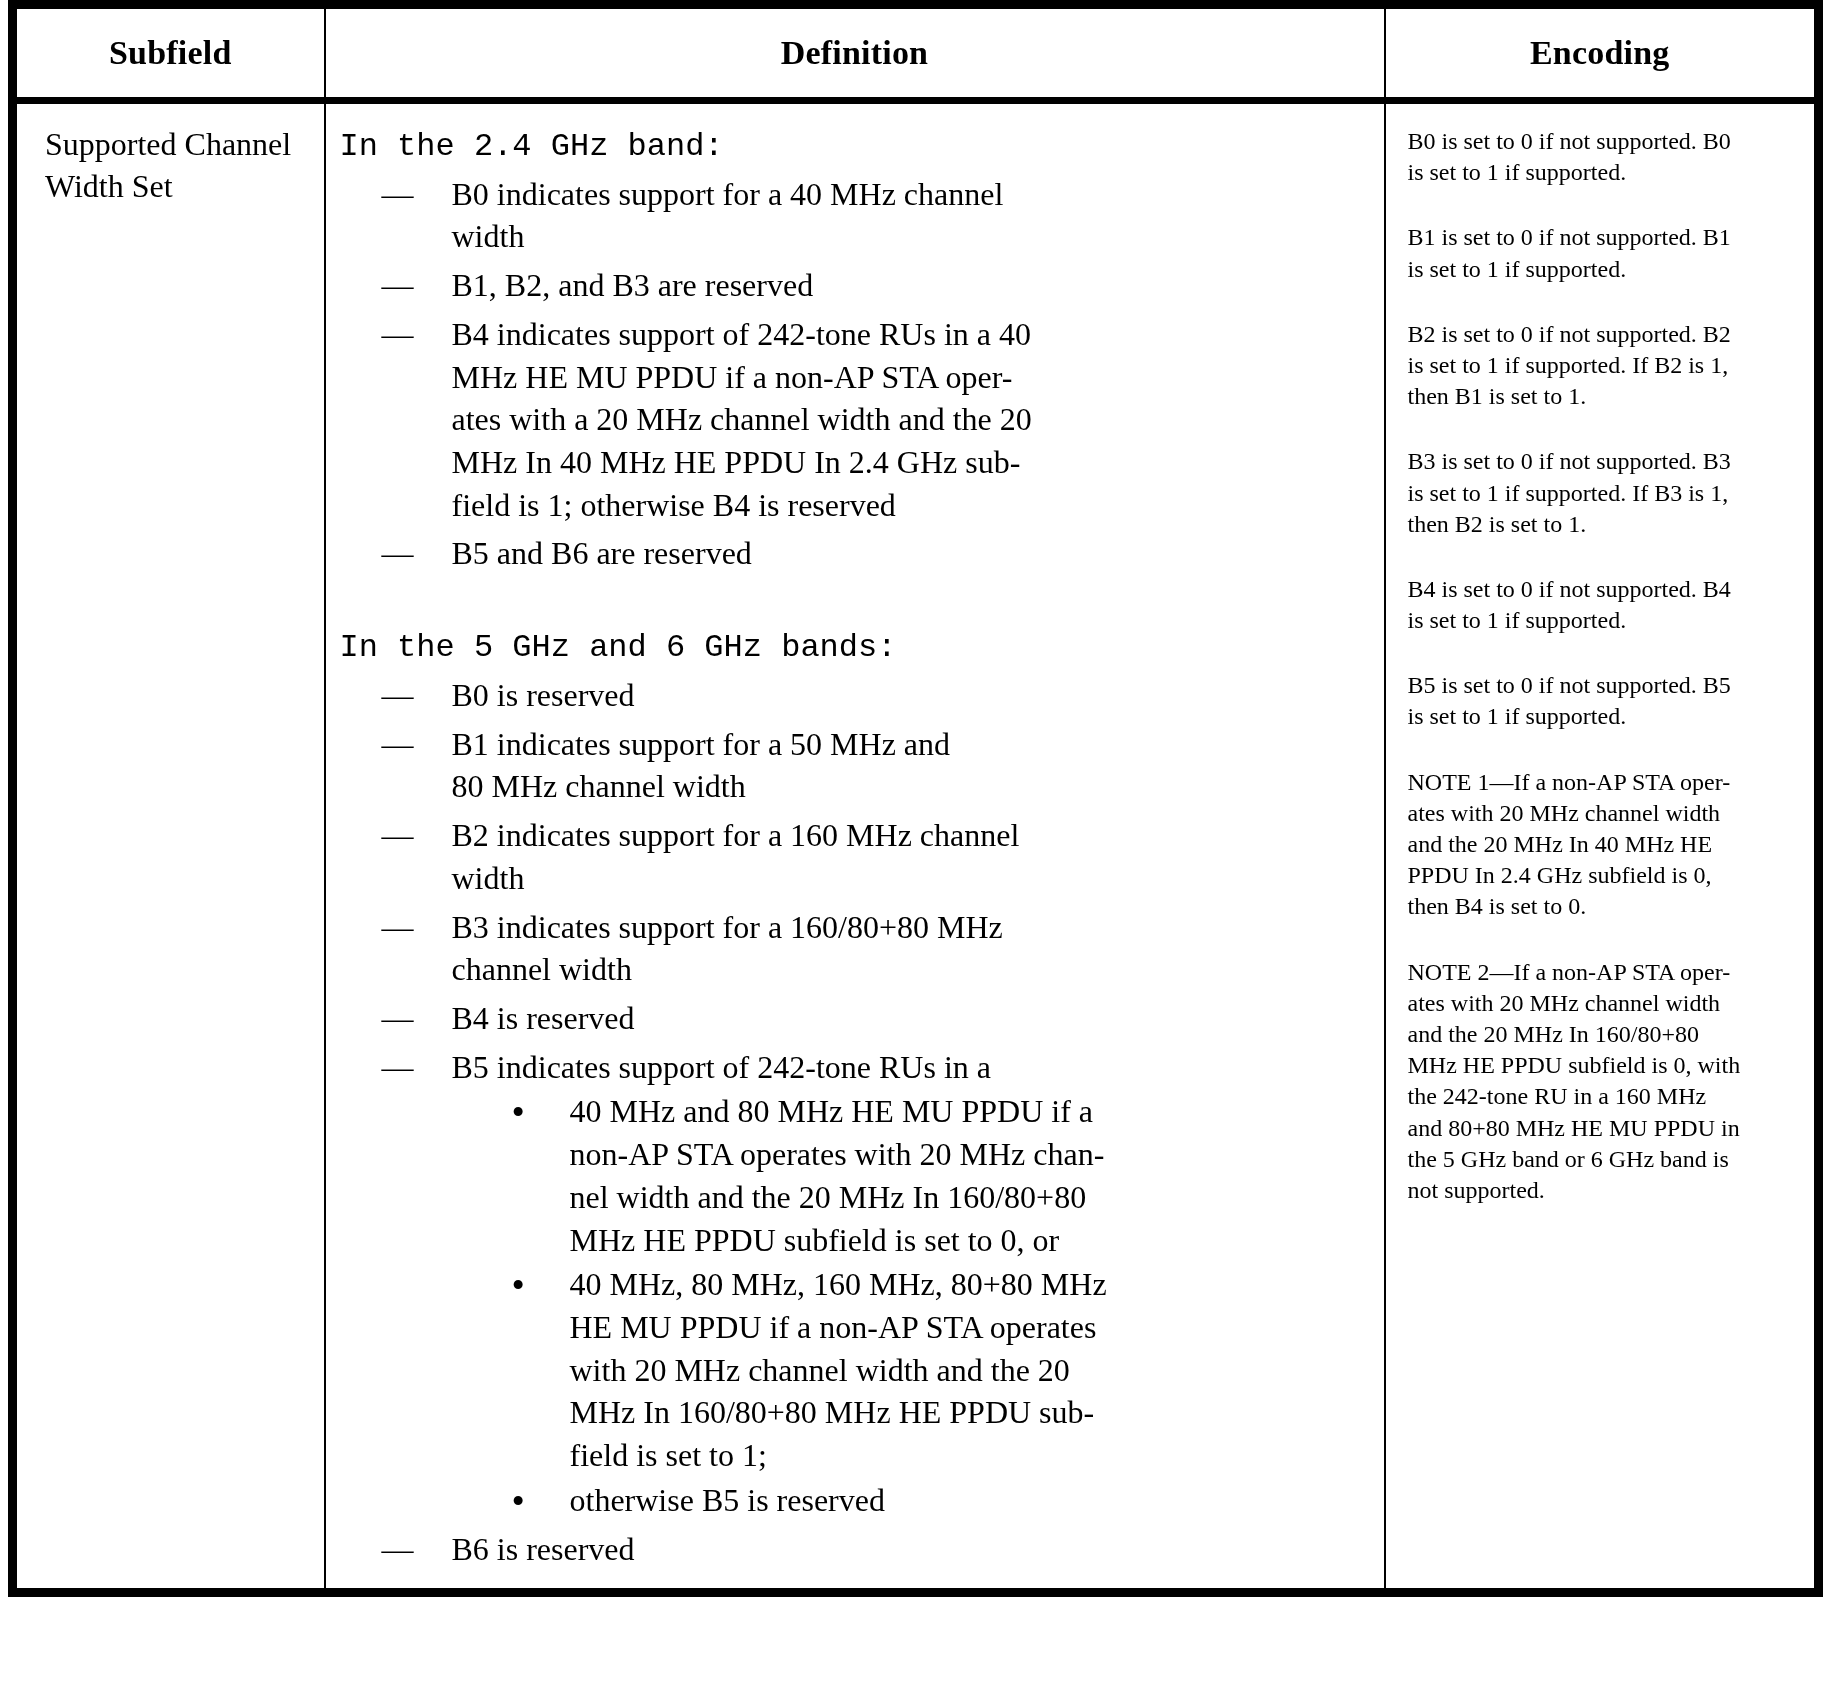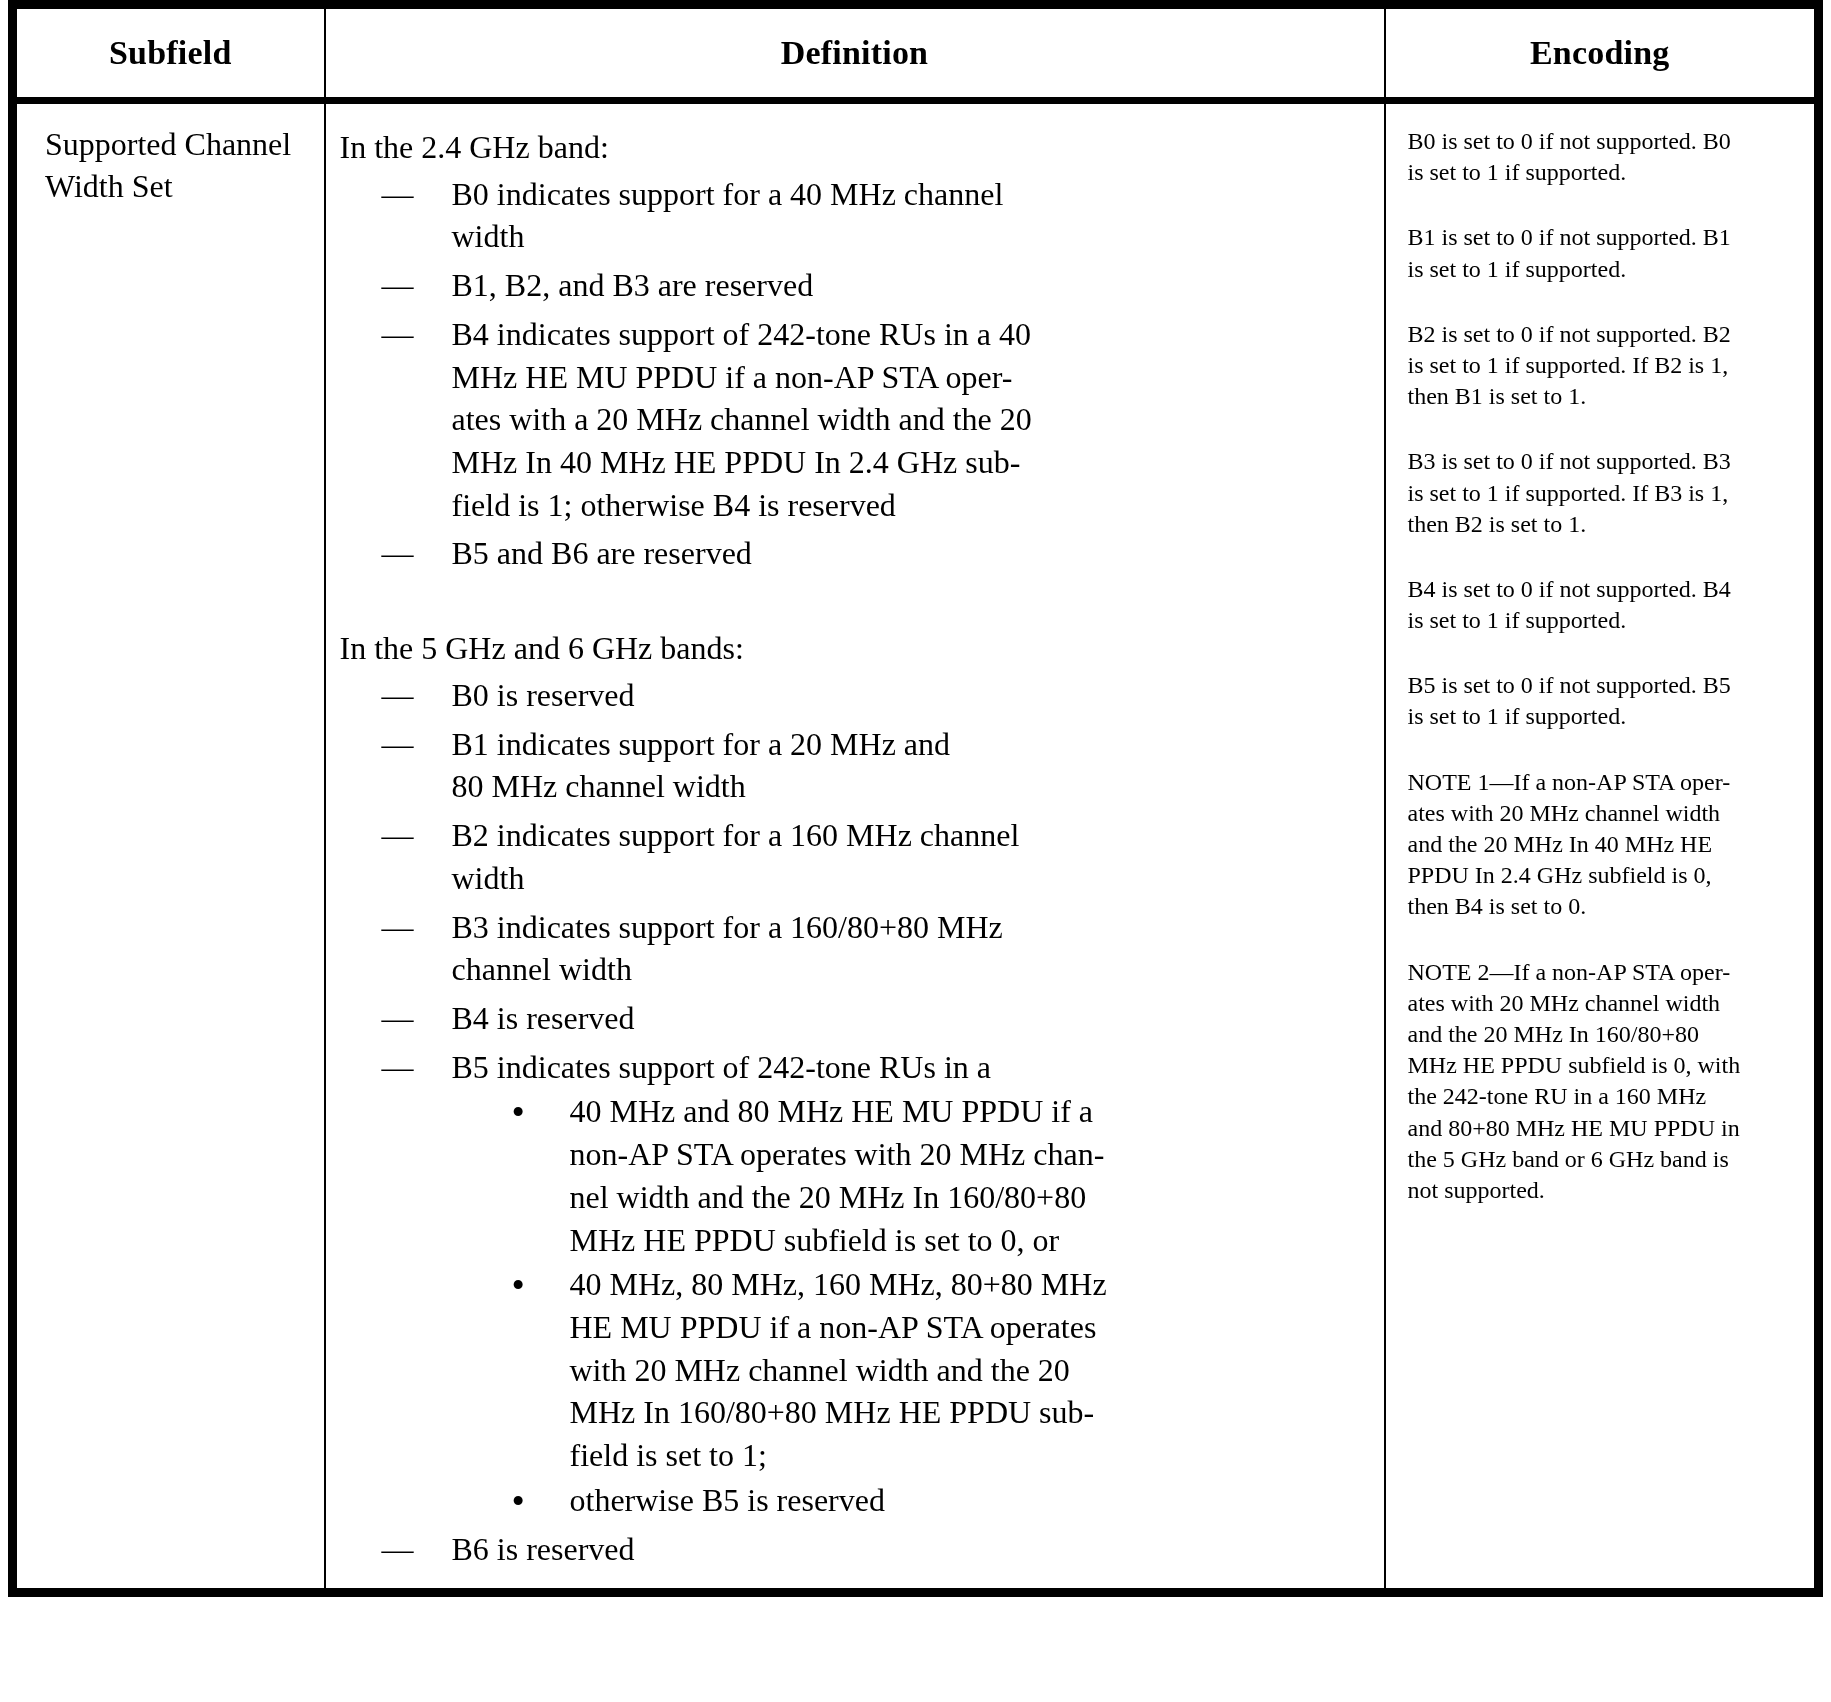--- a/index.html
+++ b/index.html
@@ -77,20 +77,21 @@
   }
   .cell-pad-encoding {
     padding: 22px 16px 12px 22px;
     font-size: 24px;
     line-height: 1.30;
   }
 
   .intro-line {
     margin: 0 0 4px 0;
     white-space: pre;
+    font-family: Liberation Mono, monospace;
   }
   .band-gap { height: 46px; }
 
   ul.dash-list {
     list-style: none;
     margin: 0;
     padding: 0;
   }
   ul.dash-list > li.dash-item {
     position: relative;
@@ -203,21 +204,21 @@
             <ul class="dash-list" id="band56-list">
                 <li class="dash-item">
                   <span class="dash-marker">—</span>
                   <span class="item-text">
                     <span class="l">B0 is reserved</span>
                   </span>
                 </li>
                 <li class="dash-item">
                   <span class="dash-marker">—</span>
                   <span class="item-text">
-                    <span class="l">B1 indicates support for a 20 MHz and</span>
+                    <span class="l">B1 indicates support for a 50 MHz and</span>
                     <span class="l">80 MHz channel width</span>
                   </span>
                 </li>
                 <li class="dash-item">
                   <span class="dash-marker">—</span>
                   <span class="item-text">
                     <span class="l">B2 indicates support for a 160 MHz channel</span>
                     <span class="l">width</span>
                   </span>
                 </li>

